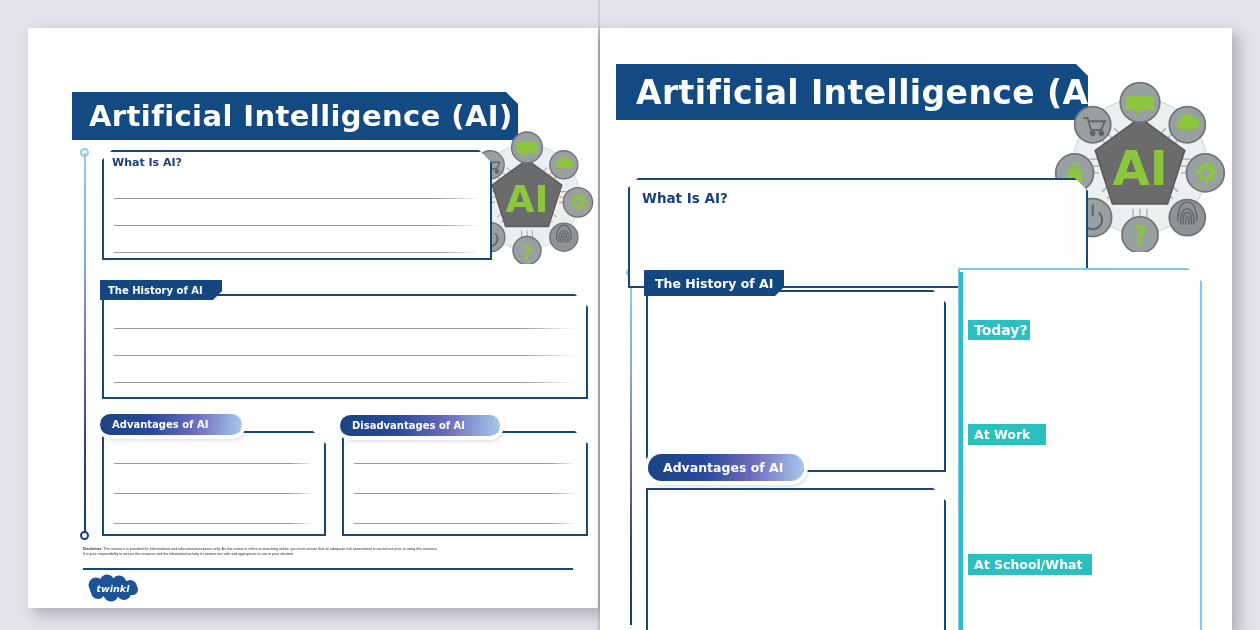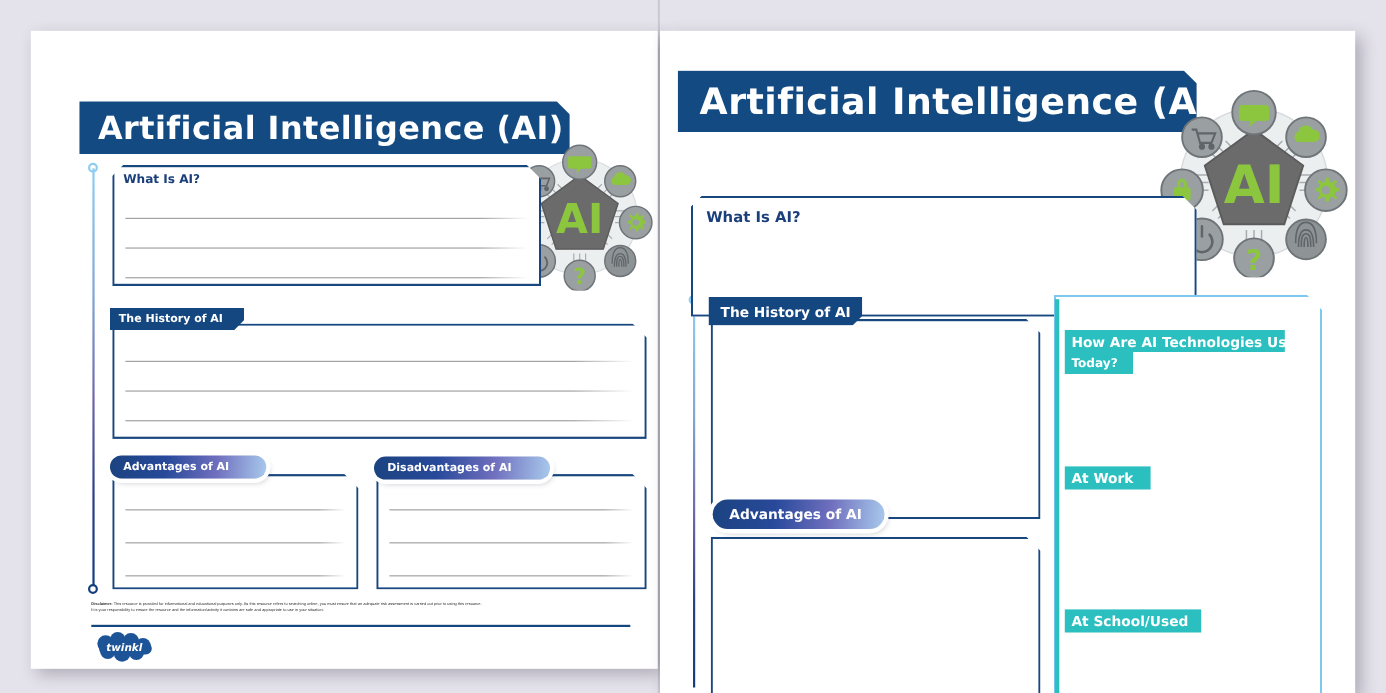--- a/index.html
+++ b/index.html
@@ -377,29 +377,26 @@
     </div>
 
     <div class="panel" style="left:46px;top:460px;width:300px;height:170px;"></div>
     <div class="tab pill" style="left:48px;top:426px;width:156px;height:27px;padding-left:15px;">
       <span class="ttxt" style="font-size:12.5px;">Advantages of AI</span>
     </div>
 
     <div class="teal-panel" style="left:358px;top:240px;width:244px;height:390px;"></div>
     <div class="teal-rail" style="left:359px;top:244px;height:386px;"></div>
 
-    <div class="tab teal" style="left:368px;top:272px;width:200px;height:20px;padding-left:6px;">
-      <span class="ttxt" style="font-size:12.5px;">How Are AI Technologies Used</span>
-    </div>
     <div class="tab teal" style="left:368px;top:292px;width:62px;height:20px;padding-left:6px;">
-      <span class="ttxt" style="font-size:11px;">Today?</span>
+      <span class="ttxt" style="font-size:14px;">Today?</span>
     </div>
 
     <div class="tab teal" style="left:368px;top:396px;width:78px;height:21px;padding-left:6px;">
       <span class="ttxt" style="font-size:12.5px;">At Work</span>
     </div>
 
     <div class="tab teal" style="left:368px;top:526px;width:124px;height:21px;padding-left:6px;">
-      <span class="ttxt" style="font-size:12.5px;">At School/Used</span>
+      <span class="ttxt" style="font-size:12.5px;">At School/What</span>
     </div>
   </div>
 
 </div>
 
 </body></html>

